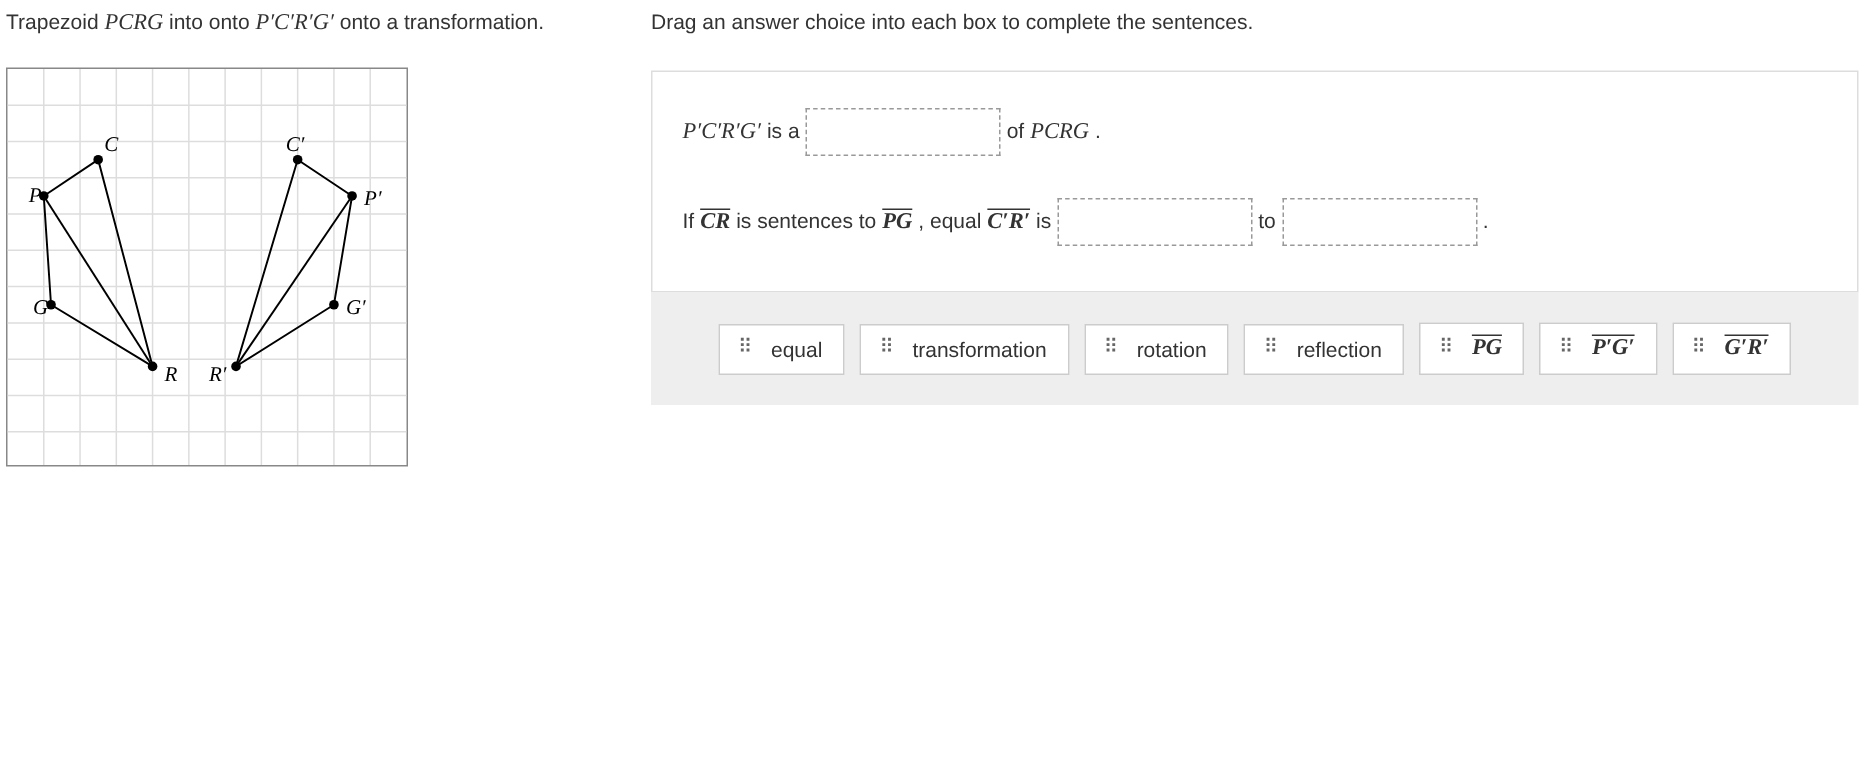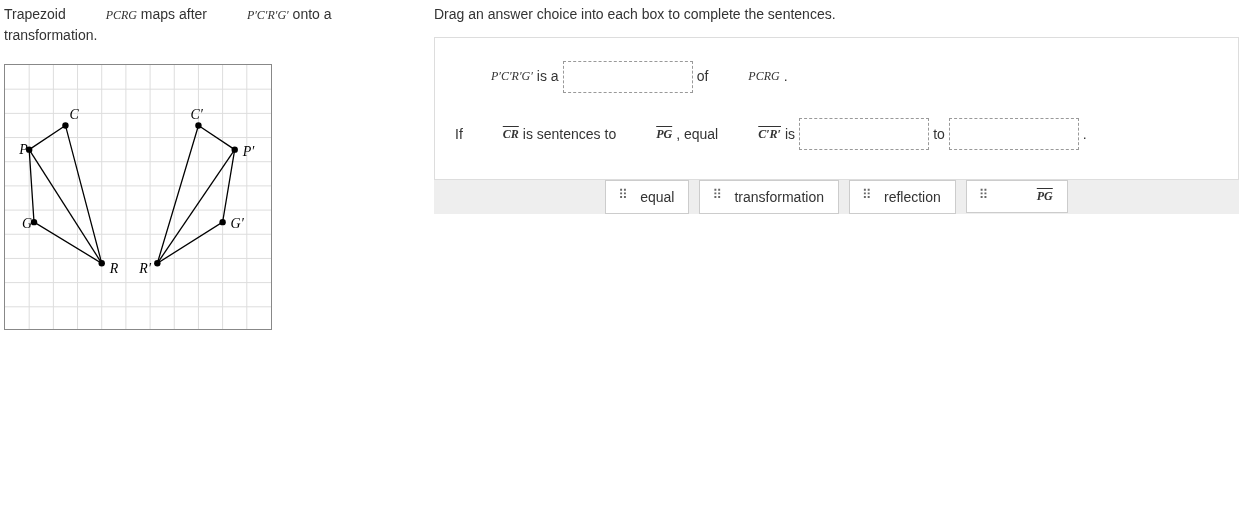--- a/index.html
+++ b/index.html
@@ -21,38 +21,37 @@
     .right-col {
       flex: 1;
     }
     .prompt-text {
       line-height: 1.5;
       margin-bottom: 18px;
     }
     .mathit {
       font-family: 'Times New Roman', serif;
       font-style: italic;
-      font-size: 12px;
-      margin-left: 36px;
+      font-size: 15px;
     }
     .overline {
       text-decoration: overline;
       text-decoration-thickness: 1px;
       font-weight: bold;
     }
     .graph-box {
       width: 268px;
       height: 266px;
       border: 1px solid #888;
       position: relative;
       background: #fff;
     }
     .instructions {
       line-height: 1.5;
-      margin-bottom: 12px;
+      margin-bottom: 22px;
     }
     .sentence-area {
       border: 1px solid #ddd;
       padding: 22px 20px 28px 20px;
       background: #fff;
     }
     .sentence-row {
       display: flex;
       align-items: center;
       flex-wrap: wrap;
@@ -64,25 +63,26 @@
     .drop-target {
       display: inline-block;
       min-width: 130px;
       height: 32px;
       border: 1px dashed #999;
       background: #fff;
       vertical-align: middle;
     }
     .choices-area {
       background: #eee;
+      padding: 20px;
       display: flex;
       flex-wrap: wrap;
       gap: 10px;
       justify-content: center;
-      align-items: flex-start;
+      align-items: flex-end;
     }
     .choice {
       display: inline-flex;
       align-items: center;
       gap: 10px;
       background: #fff;
       border: 1px solid #ccc;
       padding: 8px 14px;
       cursor: grab;
       font-size: 14px;
@@ -107,21 +107,21 @@
     svg .shapeline { stroke: #000; stroke-width: 1.3; fill: none; }
     svg .vertex { fill: #000; }
     svg .lbl { font-family: 'Times New Roman', serif; font-style: italic; font-size: 14px; fill: #000; }
   </style>
 </head>
 <body>
 
 <div class="container">
   <div class="left-col">
     <p class="prompt-text">
-      <span>Trapezoid </span><span class="mathit">PCRG</span><span> maps after </span><span class="mathit">P′C′R′G′</span><span> onto a transformation.</span>
+      <span>Trapezoid </span><span class="mathit">PCRG</span><span> into onto </span><span class="mathit">P′C′R′G′</span><span> onto a transformation.</span>
     </p>
     <div class="graph-box">
       <svg id="graph-svg" width="266" height="264" viewBox="0 0 266 264">
           <line x1="24.18" y1="0" x2="24.18" y2="264" class="gridline"></line>
           <line x1="0" y1="24.18" x2="266" y2="24.18" class="gridline"></line>
           <line x1="48.36" y1="0" x2="48.36" y2="264" class="gridline"></line>
           <line x1="0" y1="48.36" x2="266" y2="48.36" class="gridline"></line>
           <line x1="72.53999999999999" y1="0" x2="72.53999999999999" y2="264" class="gridline"></line>
           <line x1="0" y1="72.53999999999999" x2="266" y2="72.53999999999999" class="gridline"></line>
           <line x1="96.72" y1="0" x2="96.72" y2="264" class="gridline"></line>
@@ -193,21 +193,33 @@
         <div class="choice">
           <span class="grip"></span>
           <span>equal</span>
         </div>
         <div class="choice">
           <span class="grip"></span>
           <span>transformation</span>
         </div>
         <div class="choice">
           <span class="grip"></span>
+          <span>rotation</span>
+        </div>
+        <div class="choice">
+          <span class="grip"></span>
           <span>reflection</span>
         </div>
         <div class="choice">
           <span class="grip"></span>
           <span class="mathit overline">PG</span>
+        </div>
+        <div class="choice">
+          <span class="grip"></span>
+          <span class="mathit overline">P′G′</span>
+        </div>
+        <div class="choice">
+          <span class="grip"></span>
+          <span class="mathit overline">G′R′</span>
         </div>
       </div>
   </div>
 </div>
 
 </body></html>

